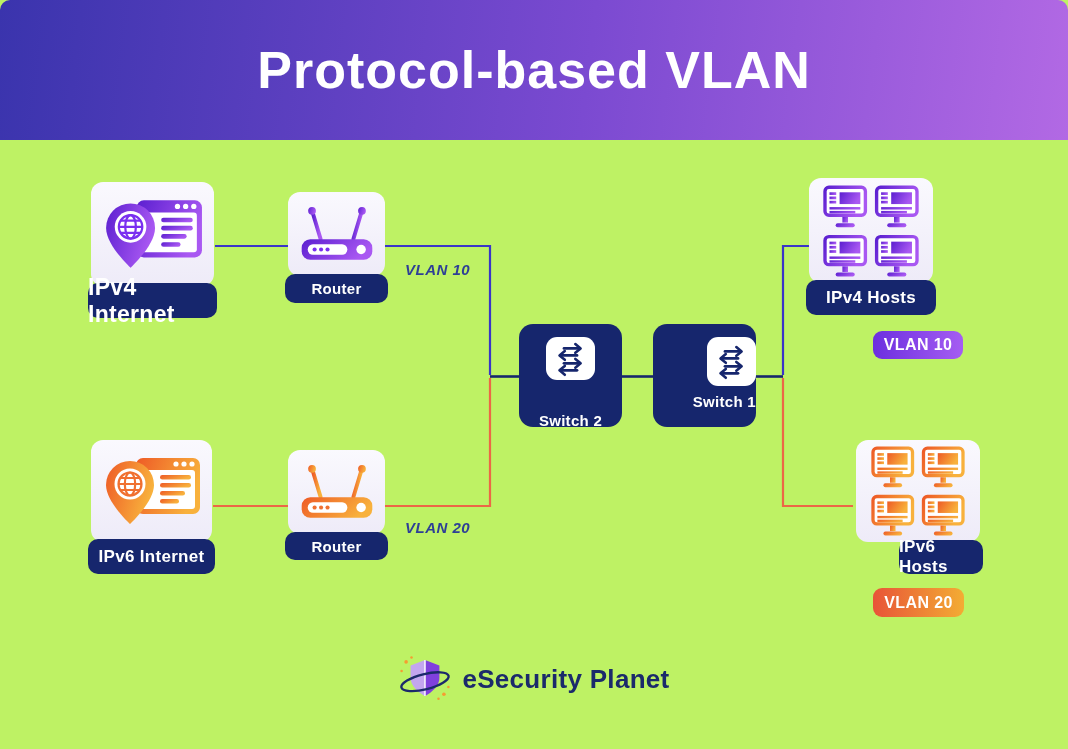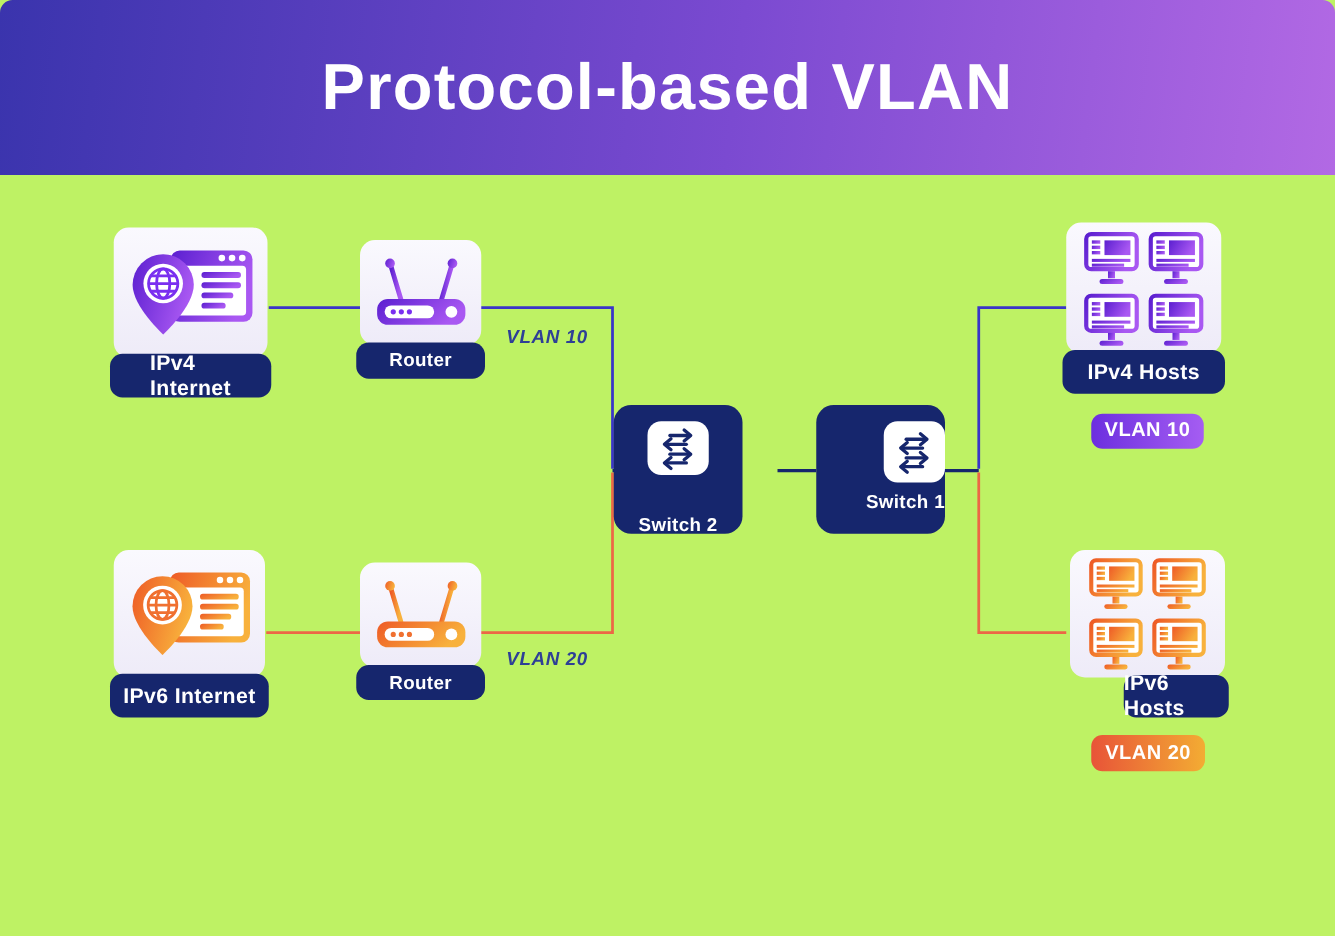--- a/index.html
+++ b/index.html
@@ -168,33 +168,33 @@
     <path class="edge-blue" d="M853 246 H783 V375"></path>
     <path class="edge-orange" d="M783 378 V506 H853"></path>
   </svg>
 
   <div class="node-card" style="left:88px;top:182px;width:129px;height:136px;">
     <div class="card-body" style="height:104px;">
       <svg viewBox="0 0 100 70" width="102" height="72">
           <use href="#net-p"></use>
         </svg>
     </div>
-    <div class="card-label" style="height:35px;font-size:17px;padding-left:32px;">IPv4 Internet</div>
+    <div class="card-label" style="height:35px;font-size:23px;">IPv4 Internet</div>
   </div>
 
   <div class="node-card" style="left:285px;top:192px;width:103px;height:111px;">
     <div class="card-body" style="height:84px;">
       <svg viewBox="0 0 92 72" width="80" height="62">
           <use href="#rtr-p"></use>
         </svg>
     </div>
     <div class="card-label" style="height:29px;font-size:15px;">Router</div>
   </div>
 
-  <div class="switch-card" style="left:491px;top:324px;gap:25px;">
+  <div class="switch-card" style="left:519px;top:324px;gap:25px;">
     <div class="switch-icon-box">
       <svg class="switch-arrows" viewBox="0 0 49 49" width="43" height="43">
         <path d="M17 13 H34"></path>
           <path d="m30 8 6 5-6 5"></path>
         <path d="M32 21 H13"></path>
           <path d="m18 16-6 5 6 5"></path>
         <path d="M17 30 H34"></path>
           <path d="m30 25 6 5-6 5"></path>
         <path d="M32 38 H13"></path>
           <path d="m18 33-6 5 6 5"></path>
@@ -212,21 +212,21 @@
           <path d="m18 16-6 5 6 5"></path>
         <path d="M17 30 H34"></path>
           <path d="m30 25 6 5-6 5"></path>
         <path d="M32 38 H13"></path>
           <path d="m18 33-6 5 6 5"></path>
       </svg>
     </div>
     <div class="switch-label">Switch 1</div>
   </div>
 
-  <div class="node-card" style="left:850px;top:178px;width:130px;height:137px;">
+  <div class="node-card" style="left:806px;top:178px;width:130px;height:137px;">
     <div class="card-body" style="height:105px;">
       <svg viewBox="0 0 86 82" width="98" height="92">
         <use href="#mon-p"></use>
           <use href="#mon-p" x="46"></use>
           <use href="#mon-p" y="44"></use>
           <use href="#mon-p" x="46" y="44"></use>
       </svg>
     </div>
     <div class="card-label" style="height:35px;font-size:17px;">IPv4 Hosts</div>
   </div>
@@ -261,14 +261,29 @@
       </svg>
     </div>
     <div class="card-label" style="height:34px;font-size:17px;margin-left:46px;">IPv6 Hosts</div>
   </div>
 
   <div class="badge badge-vlan20" style="left:873px;top:588px;width:91px;height:29px;">VLAN 20</div>
 
   <div class="edge-label" style="left:405px;top:261px;">VLAN 10</div>
   <div class="edge-label" style="left:405px;top:519px;">VLAN 20</div>
 
+  <div class="brand">
+    <svg viewBox="0 0 60 58" width="54" height="54">
+      <circle cx="9" cy="10" r="2" fill="#f59d31"></circle>
+        <circle cx="15" cy="5" r="1.4" fill="#f59d31"></circle>
+      <circle cx="4" cy="20" r="1.4" fill="#f59d31"></circle>
+        <circle cx="51" cy="46" r="2" fill="#f59d31"></circle>
+      <circle cx="45" cy="51" r="1.4" fill="#f59d31"></circle>
+        <circle cx="56" cy="38" r="1.4" fill="#f59d31"></circle>
+      <path d="M30 8 L14 14 V28 C14 40 30 48 30 48 Z" fill="#c3a6ef"></path>
+      <path d="M30 8 L46 14 V28 C46 40 30 48 30 48 Z" fill="#8040dd"></path>
+      <path d="M30 8 L30 48" stroke="#fff" stroke-width="1.6"></path>
+      <ellipse cx="30" cy="32" rx="27" ry="8.5" fill="none" style="stroke:var(--brand-text,#1b2a6b)" stroke-width="2.6" transform="rotate(-14 30 32)"></ellipse>
+    </svg>
+    <div class="brand-text">eSecurity Planet</div>
+  </div>
 
 </div>
 
 </body></html>

